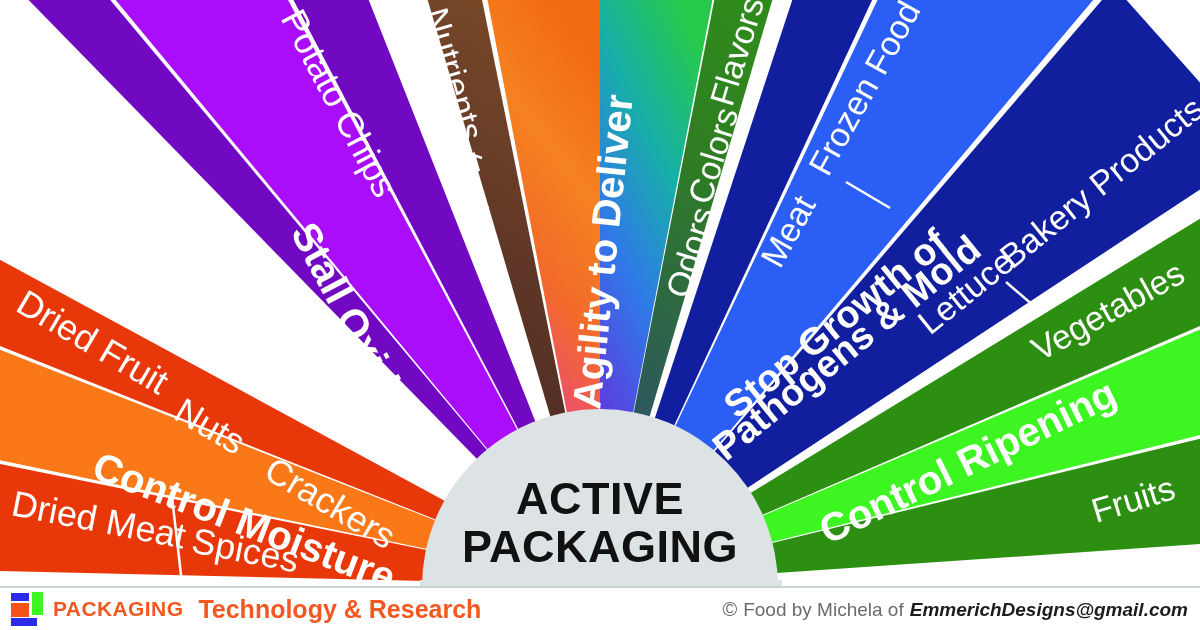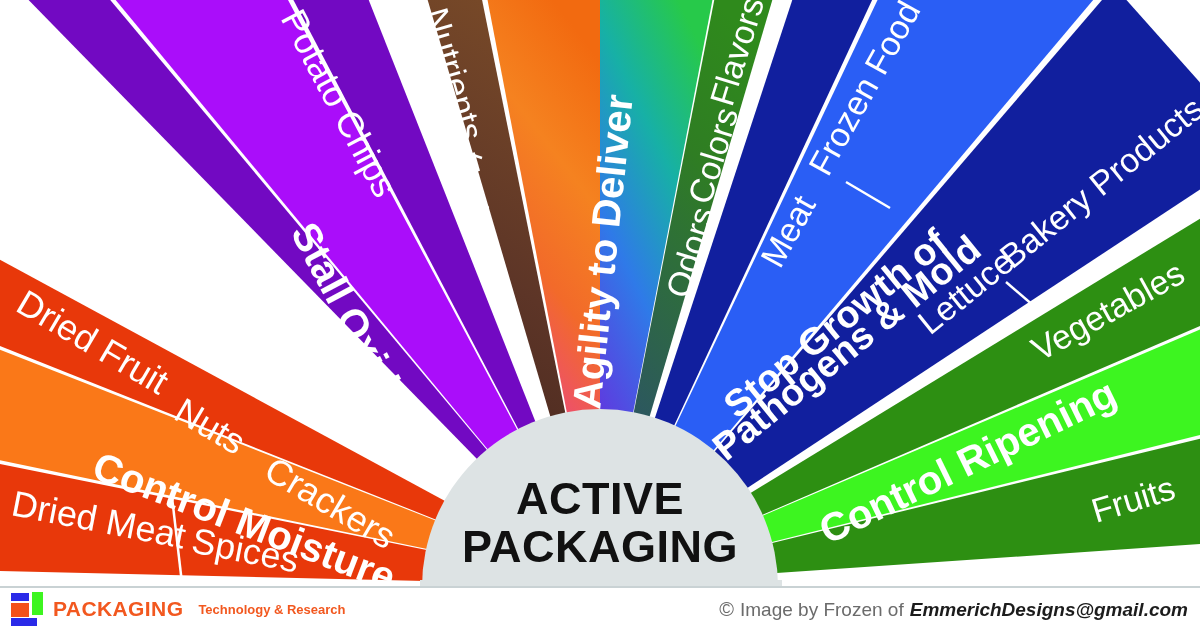--- a/index.html
+++ b/index.html
@@ -76,21 +76,21 @@
   .lm-blue-bot   { left: 1px;  top: 26px; width: 26px; height: 8px;  background: #2a2ae8; }
   .brand-packaging {
     color: #f2581f;
     font-weight: bold;
     font-size: 21px;
     letter-spacing: 0.4px;
   }
   .brand-tagline {
     color: #f2581f;
     font-weight: bold;
-    font-size: 13px;
+    font-size: 25px;
     margin-left: 6px;
   }
   #credit {
     display: flex;
     align-items: baseline;
     gap: 6px;
     color: #6b6b6b;
     font-size: 19px;
     white-space: nowrap;
   }
@@ -258,18 +258,18 @@
         <i class="lm-blue-top"></i>
         <i class="lm-green"></i>
         <i class="lm-orange"></i>
         <i class="lm-blue-bot"></i>
       </span>
       <span class="brand-packaging">PACKAGING</span>
       <span class="brand-tagline">Technology &amp; Research</span>
     </div>
     <div id="credit">
       <span class="cr-sym">©</span>
-      <span class="cr-text">Image by Frozen of</span>
+      <span class="cr-text">Food by Michela of</span>
       <span class="cr-email">EmmerichDesigns@gmail.com</span>
     </div>
   </div>
 
 </div>
 
 </body></html>

